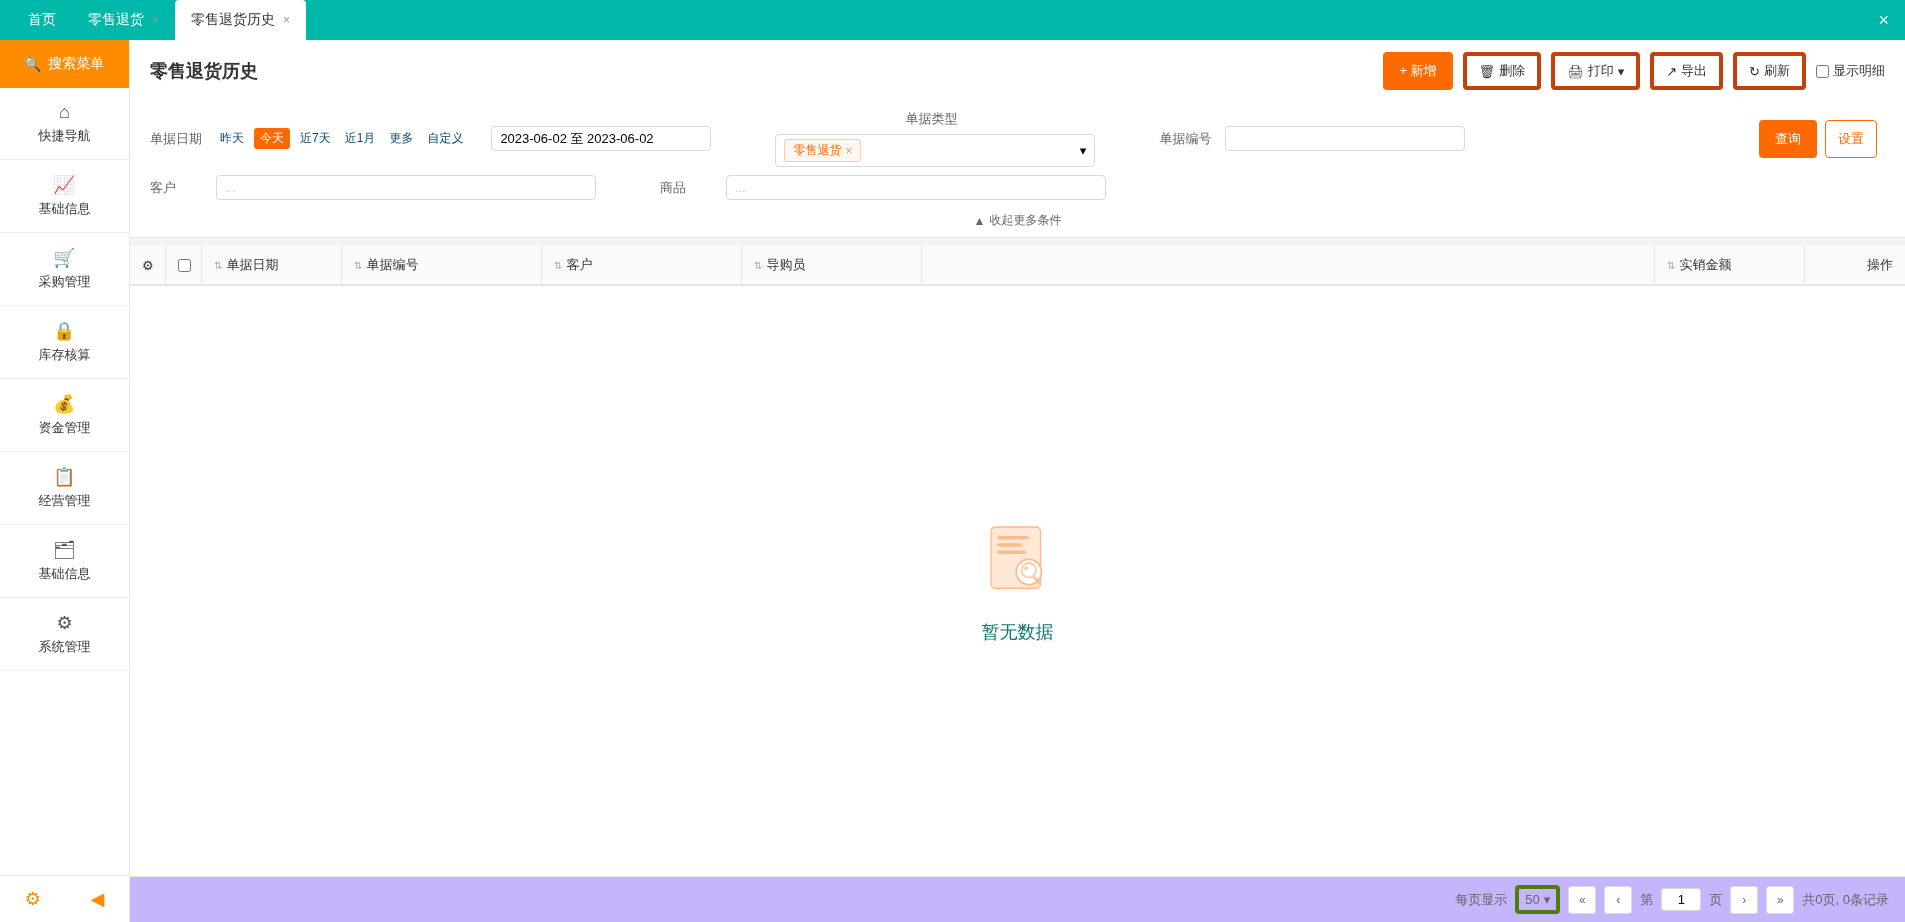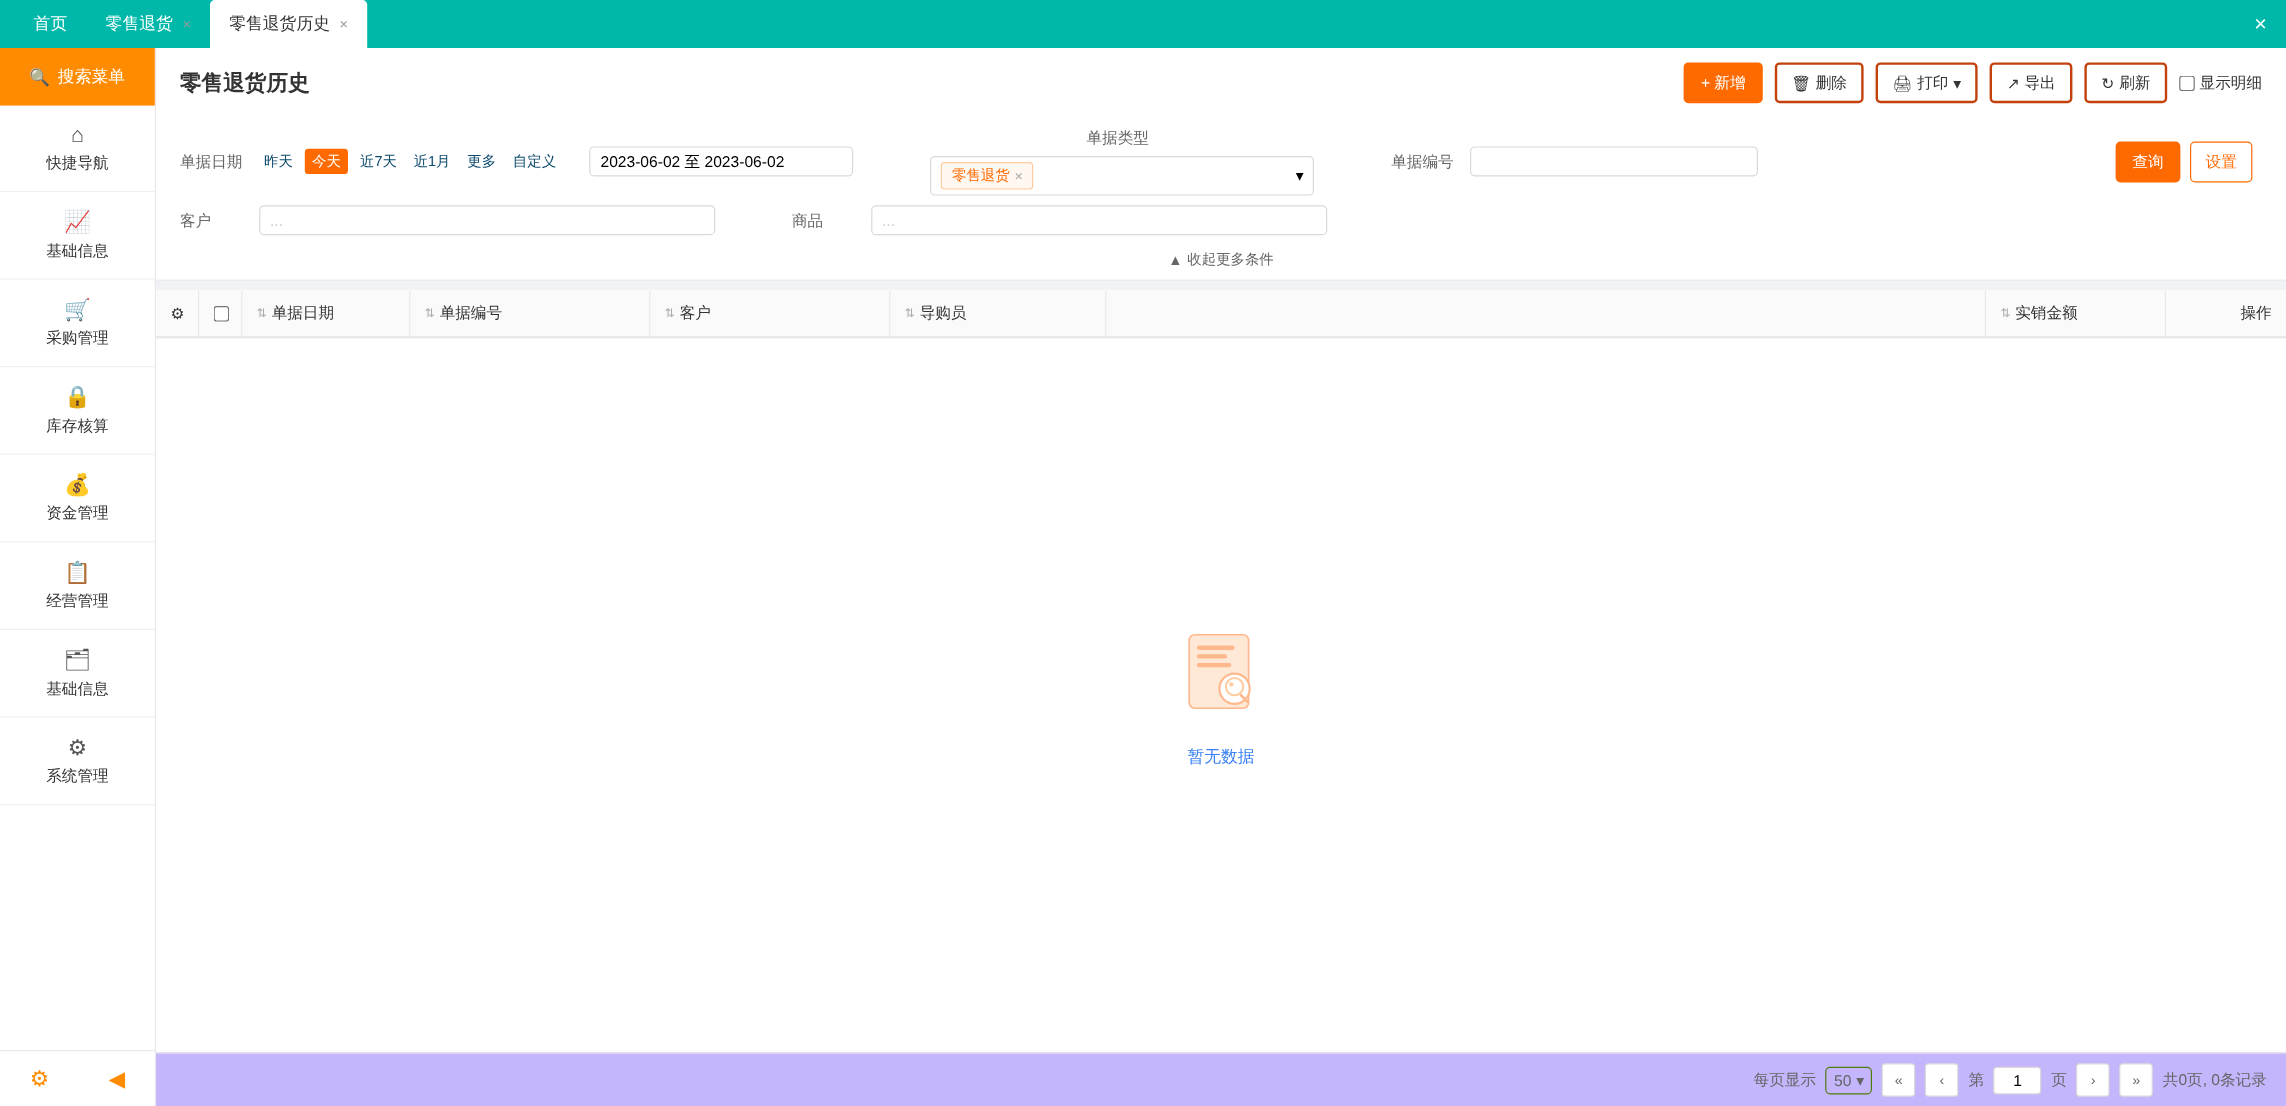--- a/index.html
+++ b/index.html
@@ -134,21 +134,21 @@
       gap: 10px;
     }
     .btn {
       display: flex;
       align-items: center;
       gap: 4px;
       padding: 6px 12px;
       border-radius: 4px;
       font-size: 13px;
       cursor: pointer;
-      border: 2px solid #c2410c;
+      border: 4px solid #c2410c;
       background: #fff;
       color: #333;
     }
     .btn-primary {
       background: #ff6a00;
       color: #fff;
       border-color: #ff6a00;
     }
     .btn-orange {
       background: #fff;
@@ -288,41 +288,41 @@
       flex-direction: column;
       align-items: center;
       justify-content: center;
       gap: 12px;
     }
     .empty-icon {
       width: 90px;
       height: 90px;
     }
     .empty-text {
-      font-size: 14px;
-      color: #3b82f6;
+      font-size: 18px;
+      color: #0f766e;
     }
 
     
     .pagination {
       display: flex;
       align-items: center;
       justify-content: flex-end;
       padding: 8px 16px;
       border-top: 1px solid #e8e8e8;
       background: #c4b5fd;
       font-size: 13px;
       color: #666;
       gap: 8px;
       flex-shrink: 0;
     }
     .page-size-select {
       display: flex;
       align-items: center;
-      border: 1px solid #4d7c0f;
+      border: 4px solid #4d7c0f;
       border-radius: 4px;
       padding: 3px 6px;
       gap: 4px;
       cursor: pointer;
       font-size: 13px;
     }
     .page-nav-btn {
       width: 28px;
       height: 28px;
       display: flex;

